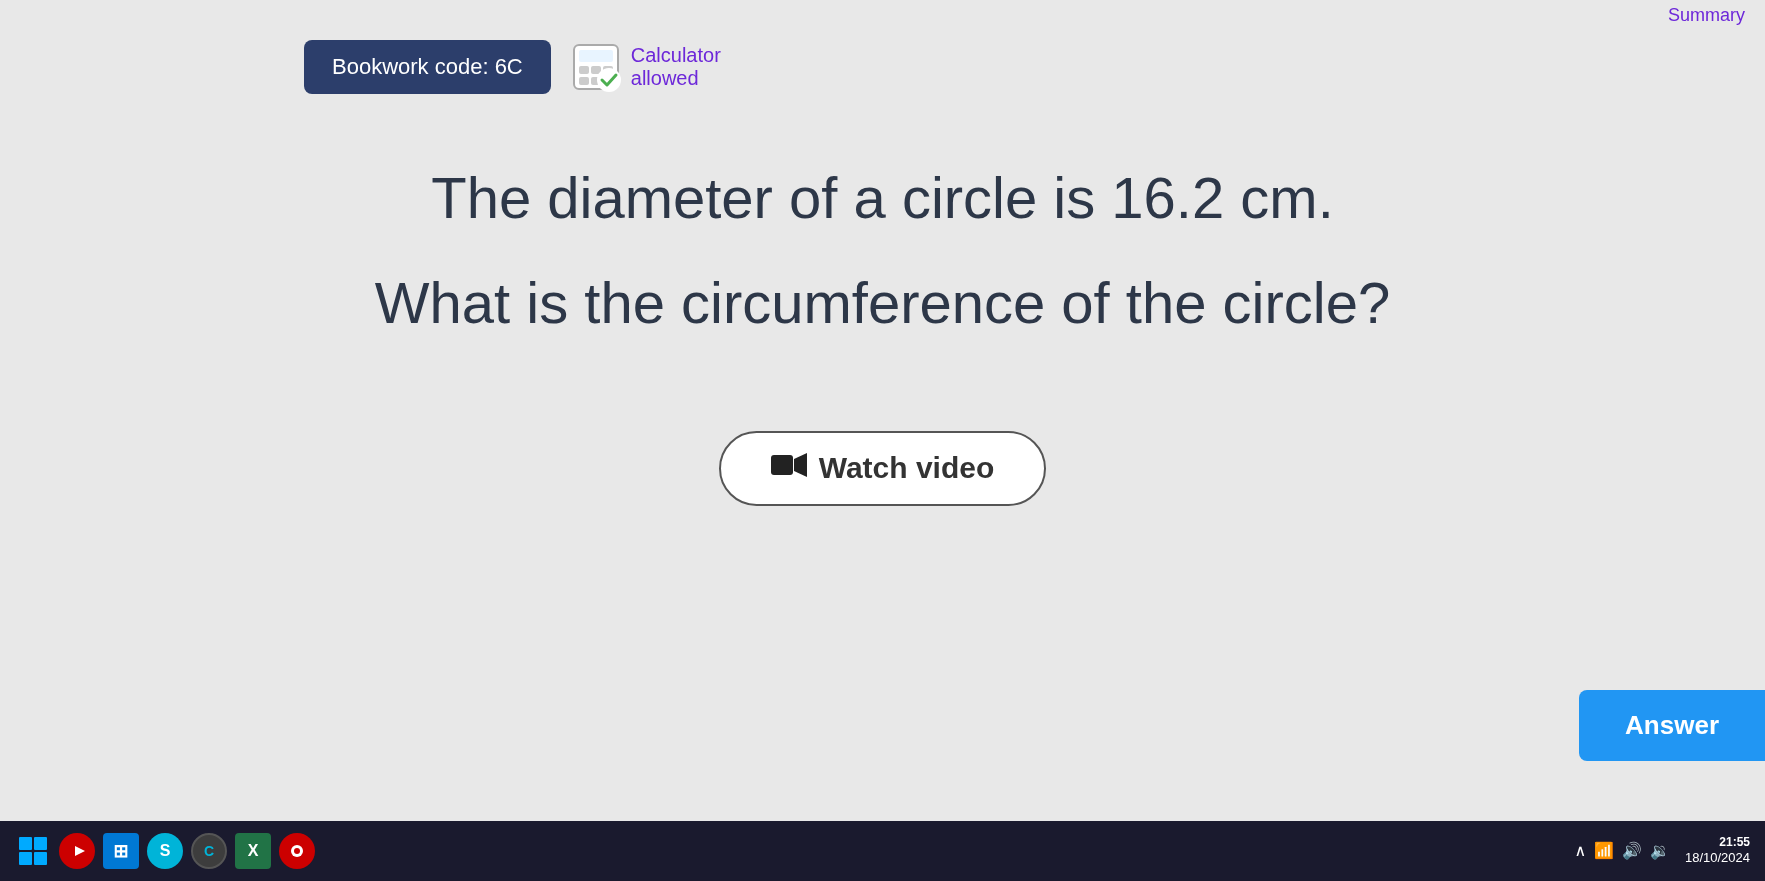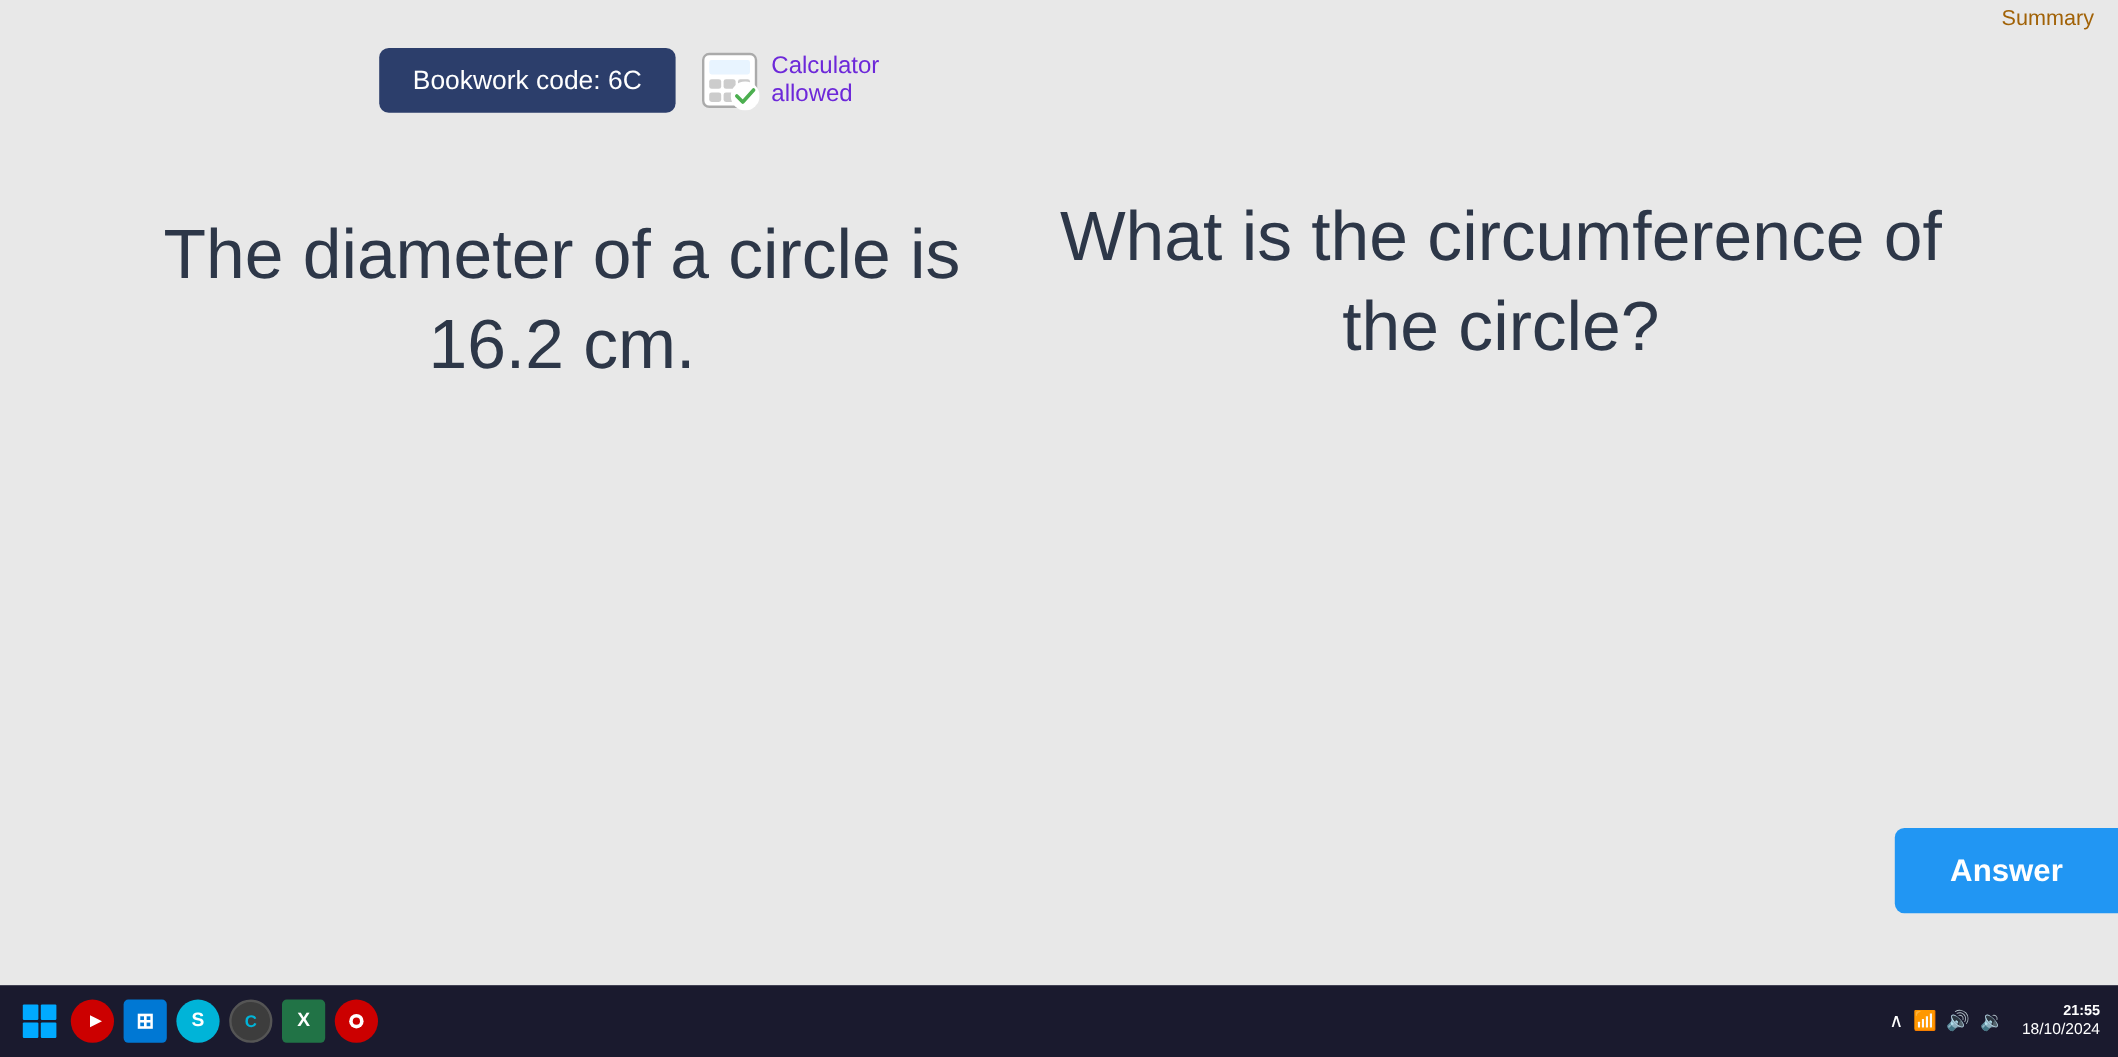--- a/index.html
+++ b/index.html
@@ -24,32 +24,32 @@
       right: 0;
       width: 300px;
       height: 30px;
       display: flex;
       align-items: center;
       justify-content: flex-end;
       padding-right: 20px;
     }
 
     .summary-link {
-      color: #a16207;
+      color: #6d28d9;
       font-size: 18px;
       font-weight: 500;
       text-decoration: none;
       cursor: pointer;
     }
 
     
     .header-row {
       position: absolute;
       top: 40px;
-      left: 316px;
+      left: 304px;
       display: flex;
       align-items: center;
       gap: 20px;
     }
 
     .bookwork-badge {
       background-color: #2c3e6b;
       color: white;
       padding: 14px 28px;
       border-radius: 8px;
@@ -66,21 +66,21 @@
       font-size: 20px;
     }
 
     
     .main-content {
       position: absolute;
       top: 160px;
       left: 0;
       right: 0;
       display: flex;
-      flex-direction: row;
+      flex-direction: column;
       align-items: center;
       padding: 0 100px;
     }
 
     .question-text {
       font-size: 58px;
       color: #2d3748;
       font-weight: 400;
       text-align: center;
       line-height: 1.3;
@@ -247,20 +247,30 @@
     </div>
   </div>
 </div>
 
 <div class="main-content">
   <div class="question-text">The diameter of a circle is 16.2 cm.</div>
   <div class="question-subtext">
     <div>What is the circumference of the circle?</div>
   </div>
 
+  <button class="watch-video-btn">
+    <span class="video-icon">
+      
+      <svg width="36" height="28" viewBox="0 0 36 28">
+        <rect x="0" y="4" width="22" height="20" rx="3" fill="#222"></rect>
+        <polygon points="23,8 36,2 36,26 23,20" fill="#222"></polygon>
+      </svg>
+    </span>
+    <span>Watch video</span>
+  </button>
 </div>
 
 <button class="answer-btn">Answer</button>
 
 <div class="taskbar">
   <div class="taskbar-left">
 
     <div class="taskbar-icon">
       <div class="app-icon-windows">
         <span></span>

